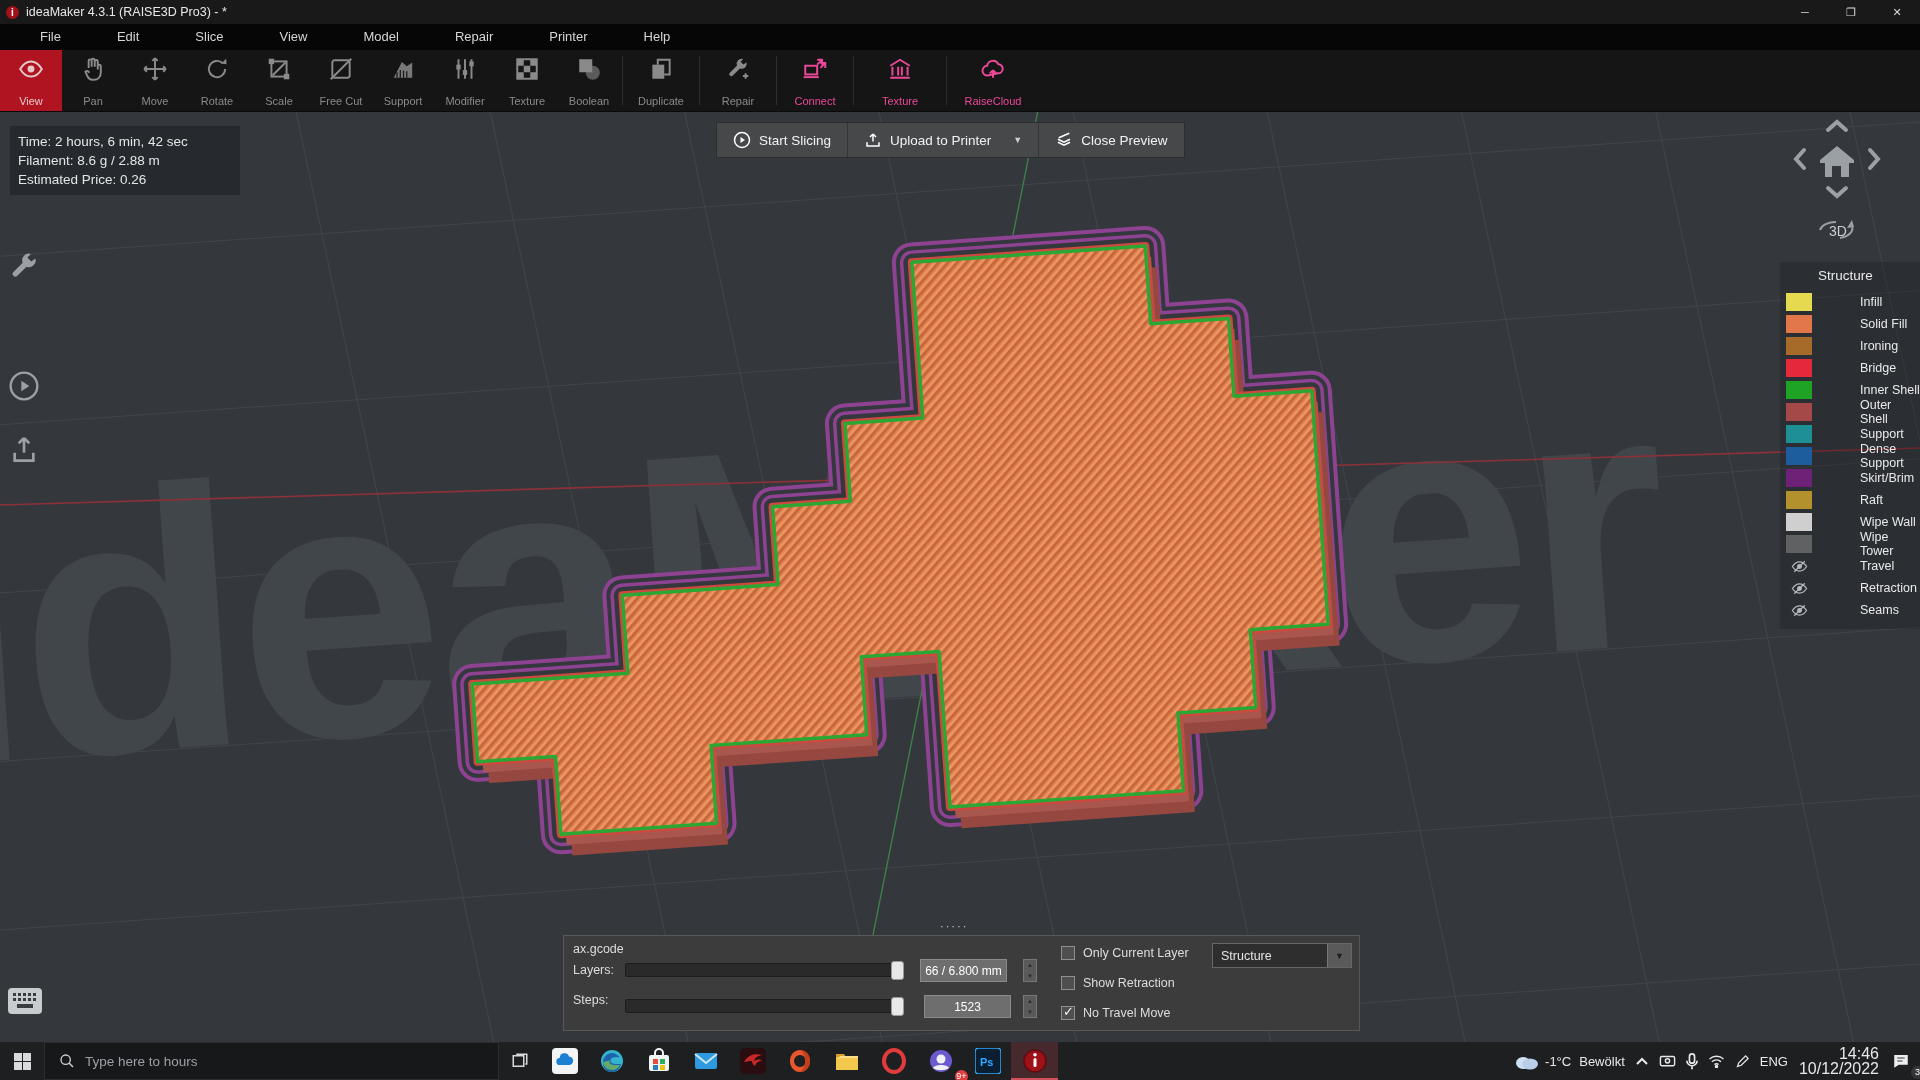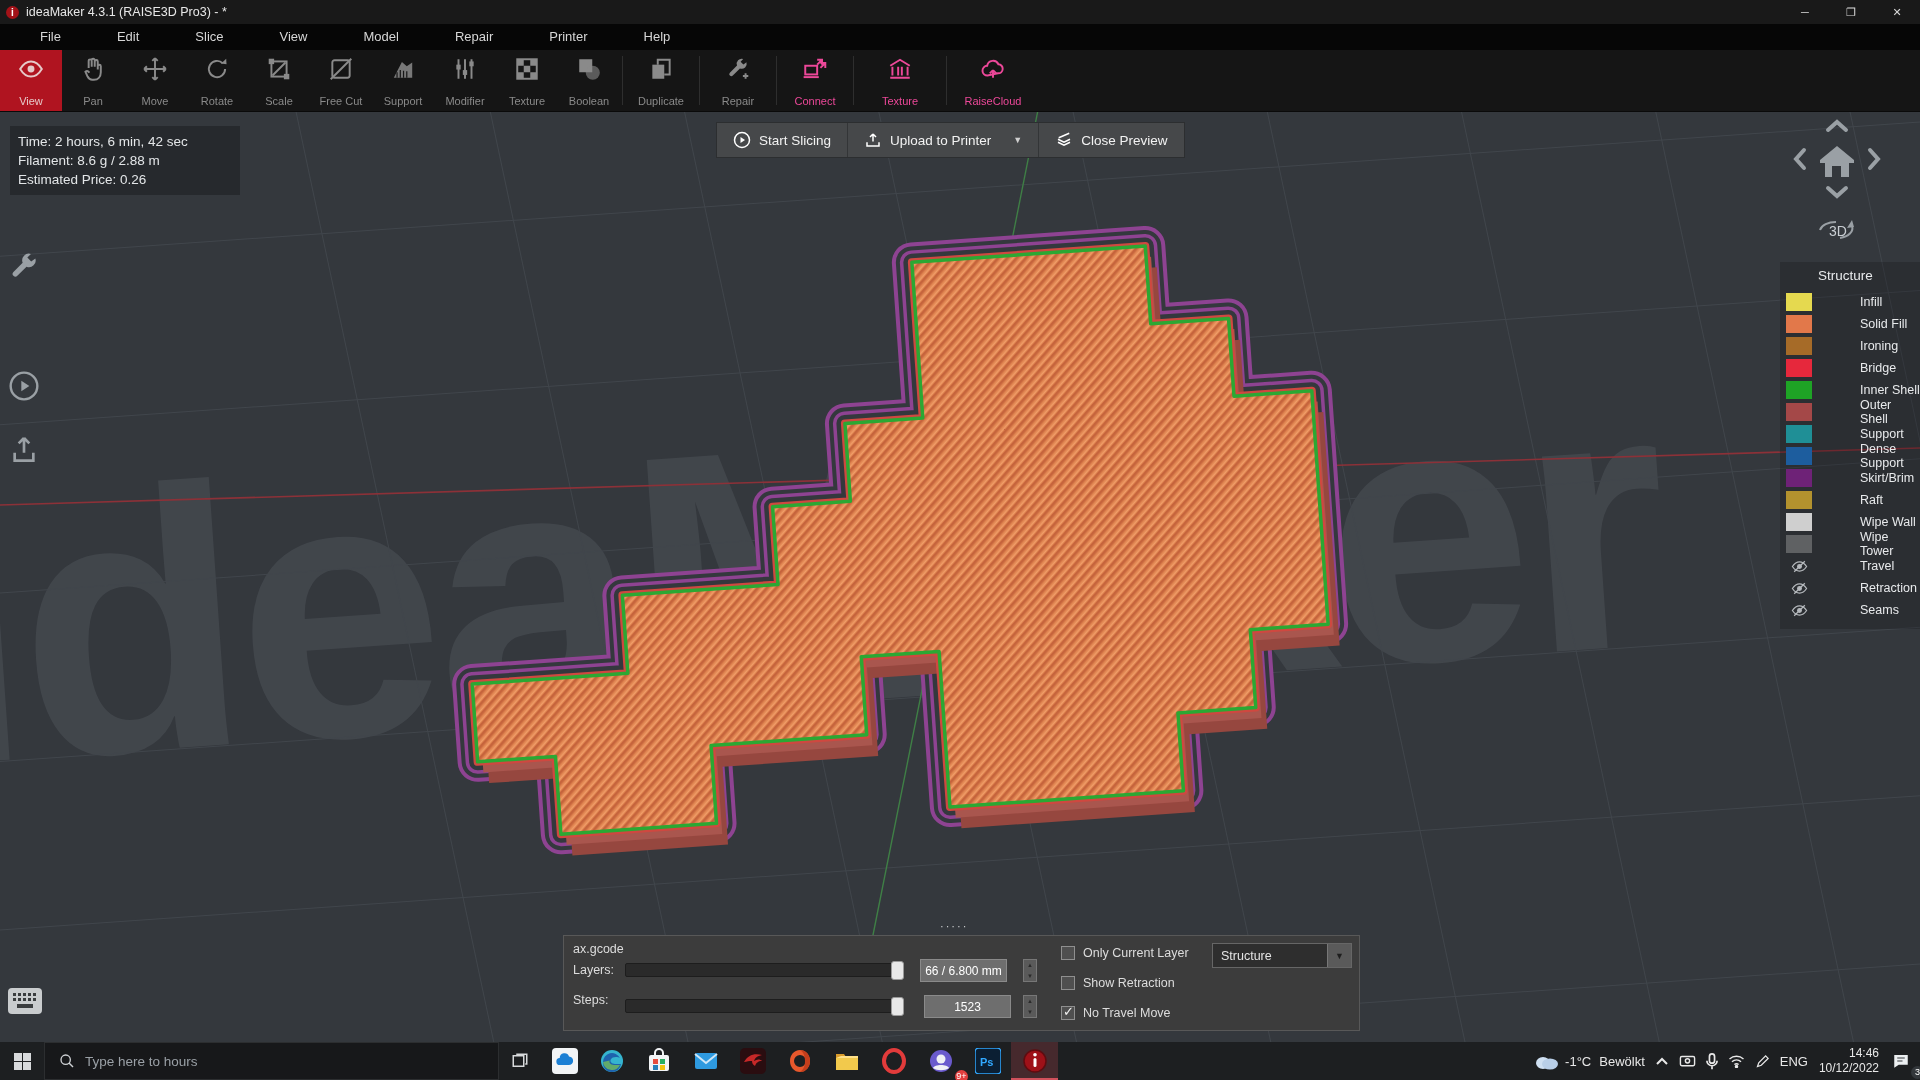--- a/index.html
+++ b/index.html
@@ -90,21 +90,21 @@
   .tb-start { width:44px; height:38px; display:flex; align-items:center; justify-content:center; }
   .searchbox { width:455px; height:38px; background:#17181a; border:1px solid #2c2e30;
                display:flex; align-items:center; gap:10px; padding-left:14px;
                color:#9aa0a6; font-size:13.5px; }
   .task-ico { width:42px; height:38px; display:flex; align-items:center; justify-content:center; }
   .app-btn { width:47px; height:38px; display:flex; align-items:center; justify-content:center; }
   .app-btn.active { background:#46292d; box-shadow:inset 0 -2px 0 #d0515c; }
   .tray { position:absolute; right:0; top:0; height:38px; display:flex; align-items:center; }
   .tray-item { display:flex; align-items:center; justify-content:center; height:30px; padding:0 5px; }
   .tray-txt { font-size:13px; }
-  .clock { text-align:right; font-size:12px; line-height:15px; padding:0 8px 0 6px; }
+  .clock { text-align:right; font-size:16px; line-height:15px; padding:0 8px 0 6px; }
   .badge { position:absolute; right:-4px; bottom:-3px; width:13px; height:13px; border-radius:50%;
            background:#33373b; color:#fff; font-size:9px; text-align:center; line-height:13px; }
 </style>
 </head>
 <body>
 
 <div id="screen">
 
   <div class="titlebar">
     <div class="app-ico">i</div>

